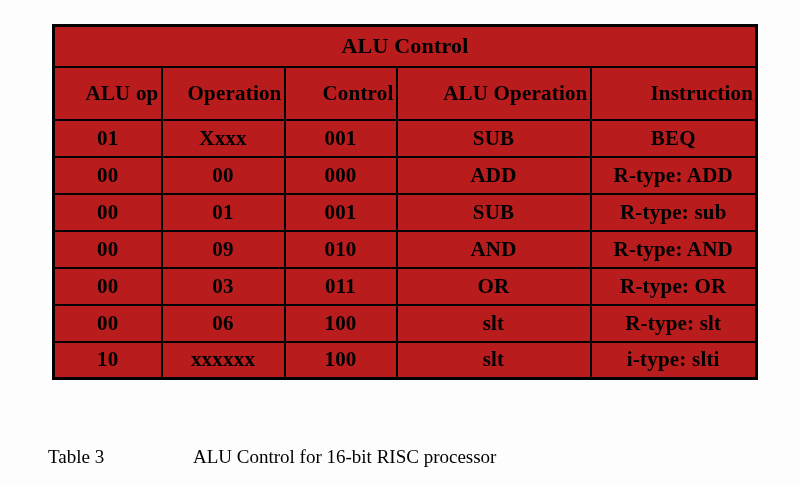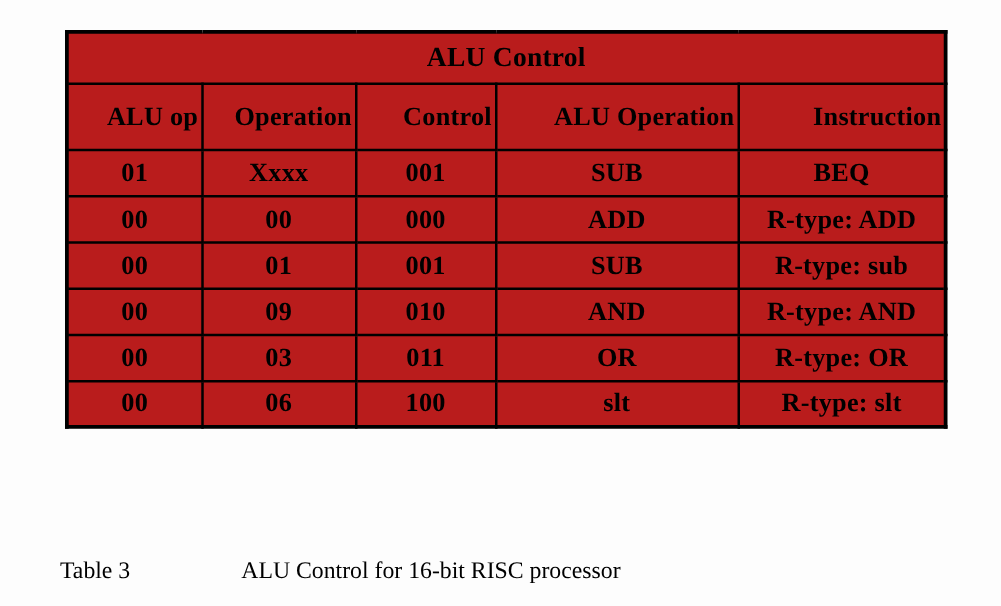--- a/index.html
+++ b/index.html
@@ -125,20 +125,27 @@
           <td>OR</td>
           <td>R-type: OR</td>
         </tr>
         <tr>
           <td>00</td>
           <td>06</td>
           <td>100</td>
           <td>slt</td>
           <td>R-type: slt</td>
         </tr>
+        <tr>
+          <td>10</td>
+          <td>xxxxxx</td>
+          <td>100</td>
+          <td>slt</td>
+          <td>i-type: slti</td>
+        </tr>
       </tbody>
   </table>
 
   <div class="caption">
     <span class="caption-label">Table 3</span><span class="caption-text">ALU Control for 16-bit RISC processor</span>
   </div>
 
 </div>
 
 </body></html>

